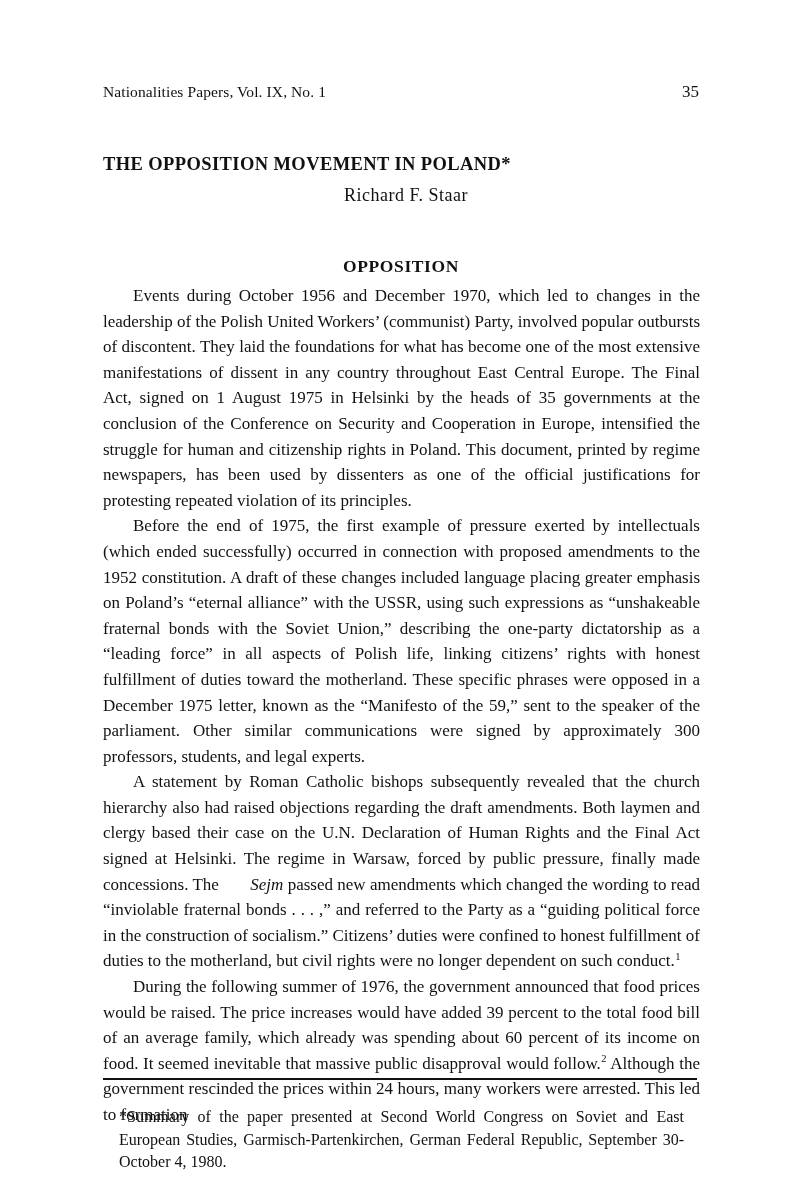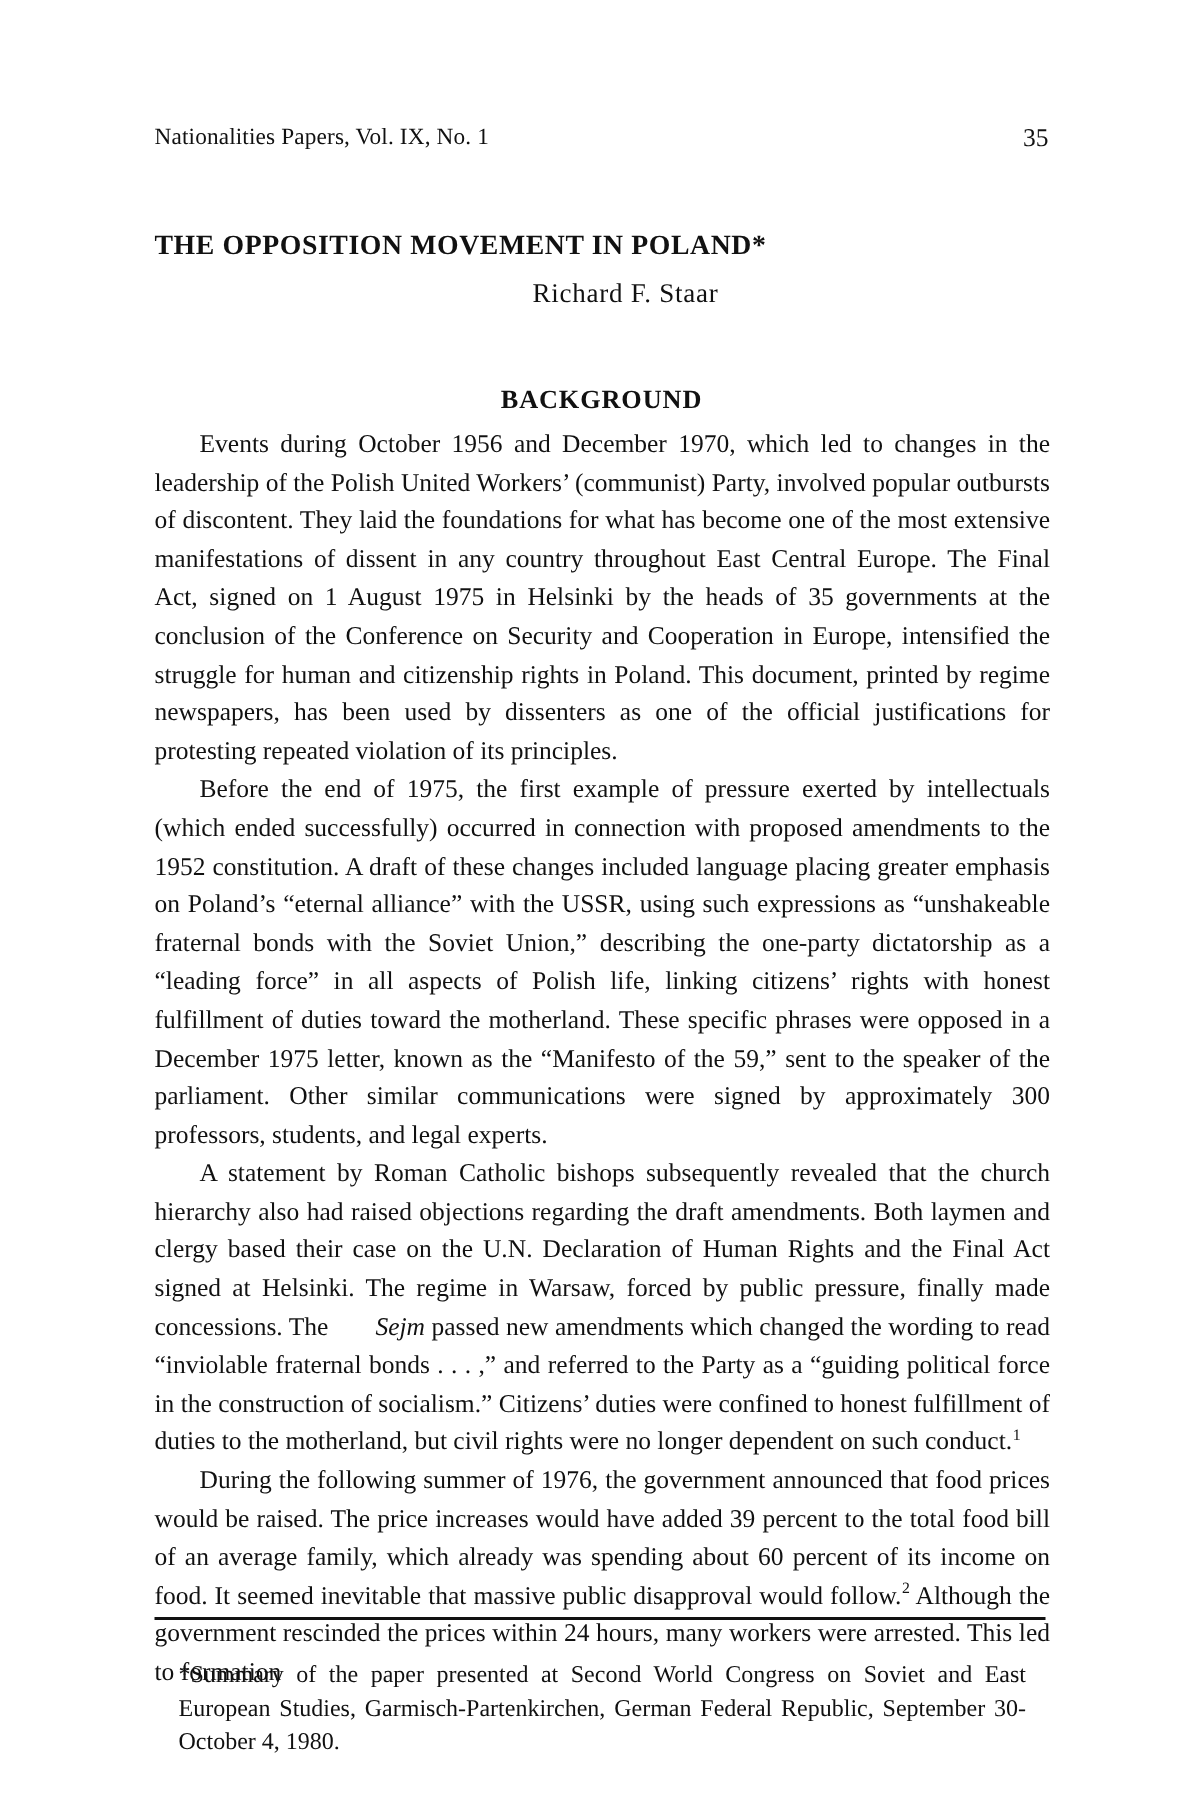--- a/index.html
+++ b/index.html
@@ -45,21 +45,21 @@
     position: absolute;
     left: 103px;
     width: 596px;
     top: 142px;
     font-size: 18.5px;
     letter-spacing: 0.4px;
     white-space: nowrap;
   }
   .doc-author {
     position: absolute;
-    left: 119px;
+    left: 108px;
     width: 596px;
     top: 185px;
     text-align: center;
     font-size: 18px;
     letter-spacing: 0.5px;
   }
   .section-heading {
     position: absolute;
     left: 103px;
     width: 596px;
@@ -124,21 +124,21 @@
 
   <div class="running-head">
     <span class="running-head-text">Nationalities Papers, Vol. IX, No. 1</span>
     <span class="page-number">35</span>
   </div>
 
   <h1 class="doc-title">THE OPPOSITION MOVEMENT IN POLAND*</h1>
 
   <div class="doc-author">Richard F. Staar</div>
 
-  <h2 class="section-heading">BACKGROUND</h2>
+  <h2 class="section-heading">OPPOSITION</h2>
 
   <div class="body-block">
 
     <p class="para">Events during October 1956 and December 1970, which led to changes in the leadership of the Polish United Workers’ (communist) Party, involved popular outbursts of discontent. They laid the foundations for what has become one of the most extensive manifestations of dissent in any country throughout East Central Europe. The Final Act, signed on 1 August 1975 in Helsinki by the heads of 35 governments at the conclusion of the Conference on Security and Cooperation in Europe, intensified the struggle for human and citizenship rights in Poland. This document, printed by regime newspapers, has been used by dissenters as one of the official justifications for protesting repeated violation of its principles.</p>
 
     <p class="para">Before the end of 1975, the first example of pressure exerted by intellectuals (which ended successfully) occurred in connection with proposed amendments to the 1952 constitution. A draft of these changes included language placing greater emphasis on Poland’s “eternal alliance” with the USSR, using such expressions as “unshakeable fraternal bonds with the Soviet Union,” describing the one-party dictatorship as a “leading force” in all aspects of Polish life, linking citizens’ rights with honest fulfillment of duties toward the motherland. These specific phrases were opposed in a December 1975 letter, known as the “Manifesto of the 59,” sent to the speaker of the parliament. Other similar communications were signed by approximately 300 professors, students, and legal experts.</p>
 
     <p class="para"><span>A statement by Roman Catholic bishops subsequently revealed that the church hierarchy also had raised objections regarding the draft amendments. Both laymen and clergy based their case on the U.N. Declaration of Human Rights and the Final Act signed at Helsinki. The regime in Warsaw, forced by public pressure, finally made concessions. The </span><i class="term">Sejm</i><span> passed new amendments which changed the wording to read “inviolable fraternal bonds . . . ,” and referred to the Party as a “guiding political force in the construction of socialism.” Citizens’ duties were confined to honest fulfillment of duties to the motherland, but civil rights were no longer dependent on such conduct.</span><sup class="fnref">1</sup></p>
 
     <p class="para"><span>During the following summer of 1976, the government announced that food prices would be raised. The price increases would have added 39 percent to the total food bill of an average family, which already was spending about 60 percent of its income on food. It seemed inevitable that massive public disapproval would follow.</span><sup class="fnref">2</sup><span> Although the government rescinded the prices within 24 hours, many workers were arrested. This led to formation</span></p>

